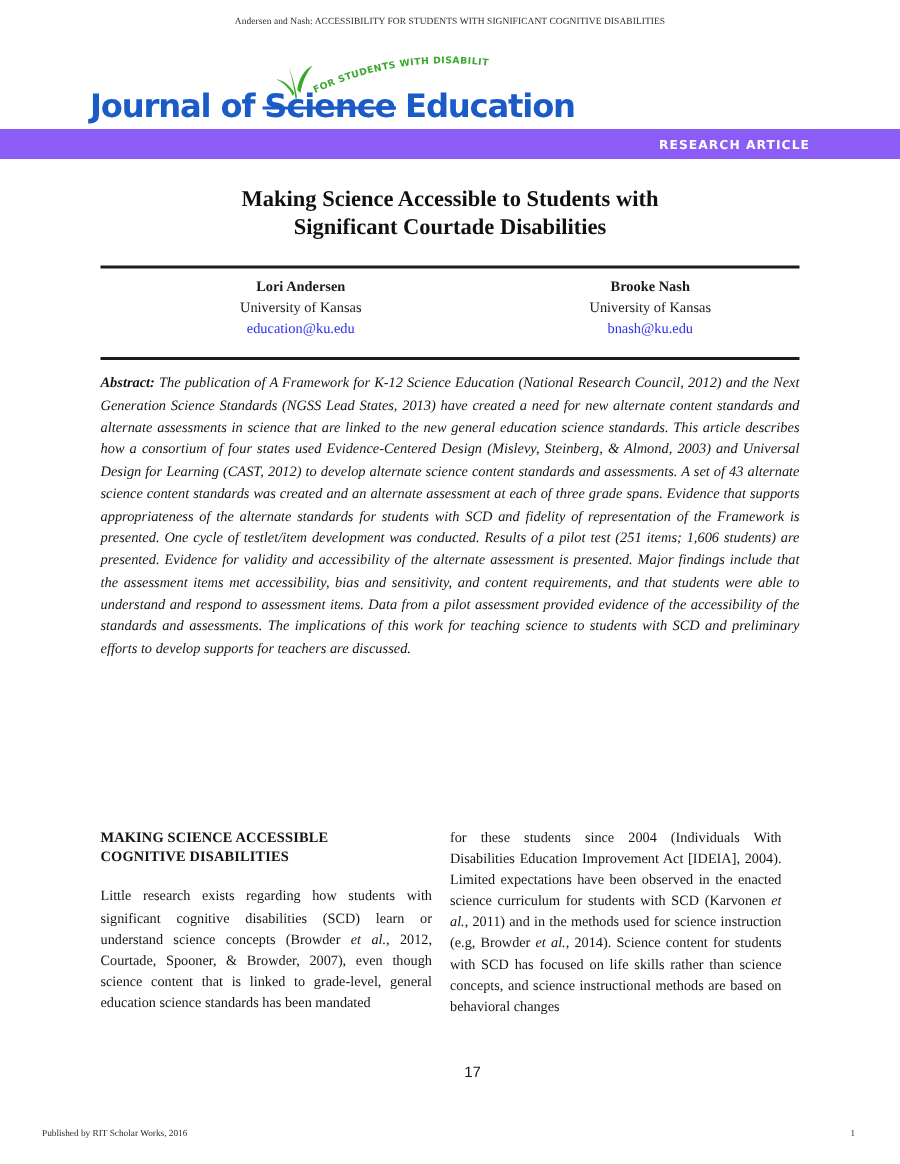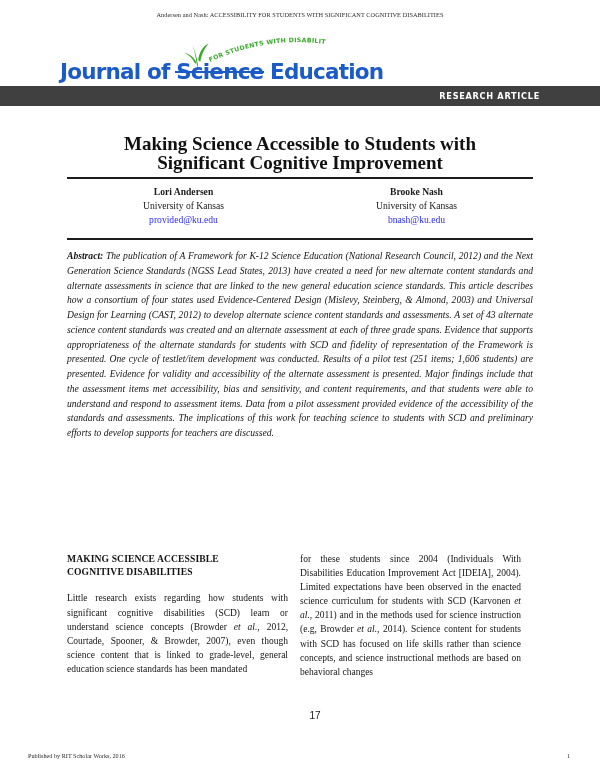--- a/index.html
+++ b/index.html
@@ -96,67 +96,67 @@
     letter-spacing: 0.3px;
   }
 
   
   .banner {
     position: absolute;
     top: 86px;
     left: 0;
     width: 600px;
     height: 20px;
-    background: #404040;
+    background: #8b5cf6;
   }
   .banner-label {
     position: absolute;
     right: 60px;
     top: 0;
     height: 20px;
     line-height: 20px;
     font-family: "DejaVu Sans", sans-serif;
     font-weight: bold;
     font-size: 8.2px;
     letter-spacing: 0.7px;
     color: #ffffff;
     white-space: nowrap;
   }
 
   
   .title {
     position: absolute;
-    top: 134px;
+    top: 124px;
     left: 80px;
     width: 440px;
     text-align: center;
     font-family: "Liberation Serif", serif;
     font-weight: bold;
-    font-size: 19px;
+    font-size: 15px;
     line-height: 19px;
     color: #111111;
   }
   .title-line { display: block; }
 
   
   .rule {
     position: absolute;
     left: 67px;
     width: 466px;
     height: 2px;
     background: #1c1c1c;
   }
   .rule-top { top: 177px; }
   .rule-bottom { top: 238px; }
 
   
   .authors {
     position: absolute;
     top: 185px;
-    left: 67px;
+    left: 84px;
     width: 466px;
     display: flex;
   }
   .author {
     flex: 1 1 50%;
     text-align: center;
     font-family: "Liberation Serif", serif;
     font-size: 9.6px;
     line-height: 14.2px;
   }
@@ -294,30 +294,30 @@
       <div class="logo-text"><span>Journal of </span><span class="sci">Science</span><span> Education</span></div>
     </div>
   </div>
 
   <div class="banner">
     <div class="banner-label">RESEARCH ARTICLE</div>
   </div>
 
   <div class="title">
     <span class="title-line">Making Science Accessible to Students with</span>
-    <span class="title-line">Significant Cognitive Improvement</span>
+    <span class="title-line">Significant Courtade Disabilities</span>
   </div>
 
   <div class="rule rule-top"></div>
 
   <div class="authors">
     <div class="author">
       <span class="author-name">Lori Andersen</span>
       <span class="author-affil">University of Kansas</span>
-      <span class="author-email">provided@ku.edu</span>
+      <span class="author-email">education@ku.edu</span>
     </div>
     <div class="author">
       <span class="author-name">Brooke Nash</span>
       <span class="author-affil">University of Kansas</span>
       <span class="author-email">bnash@ku.edu</span>
     </div>
   </div>
 
   <div class="rule rule-bottom"></div>
 

